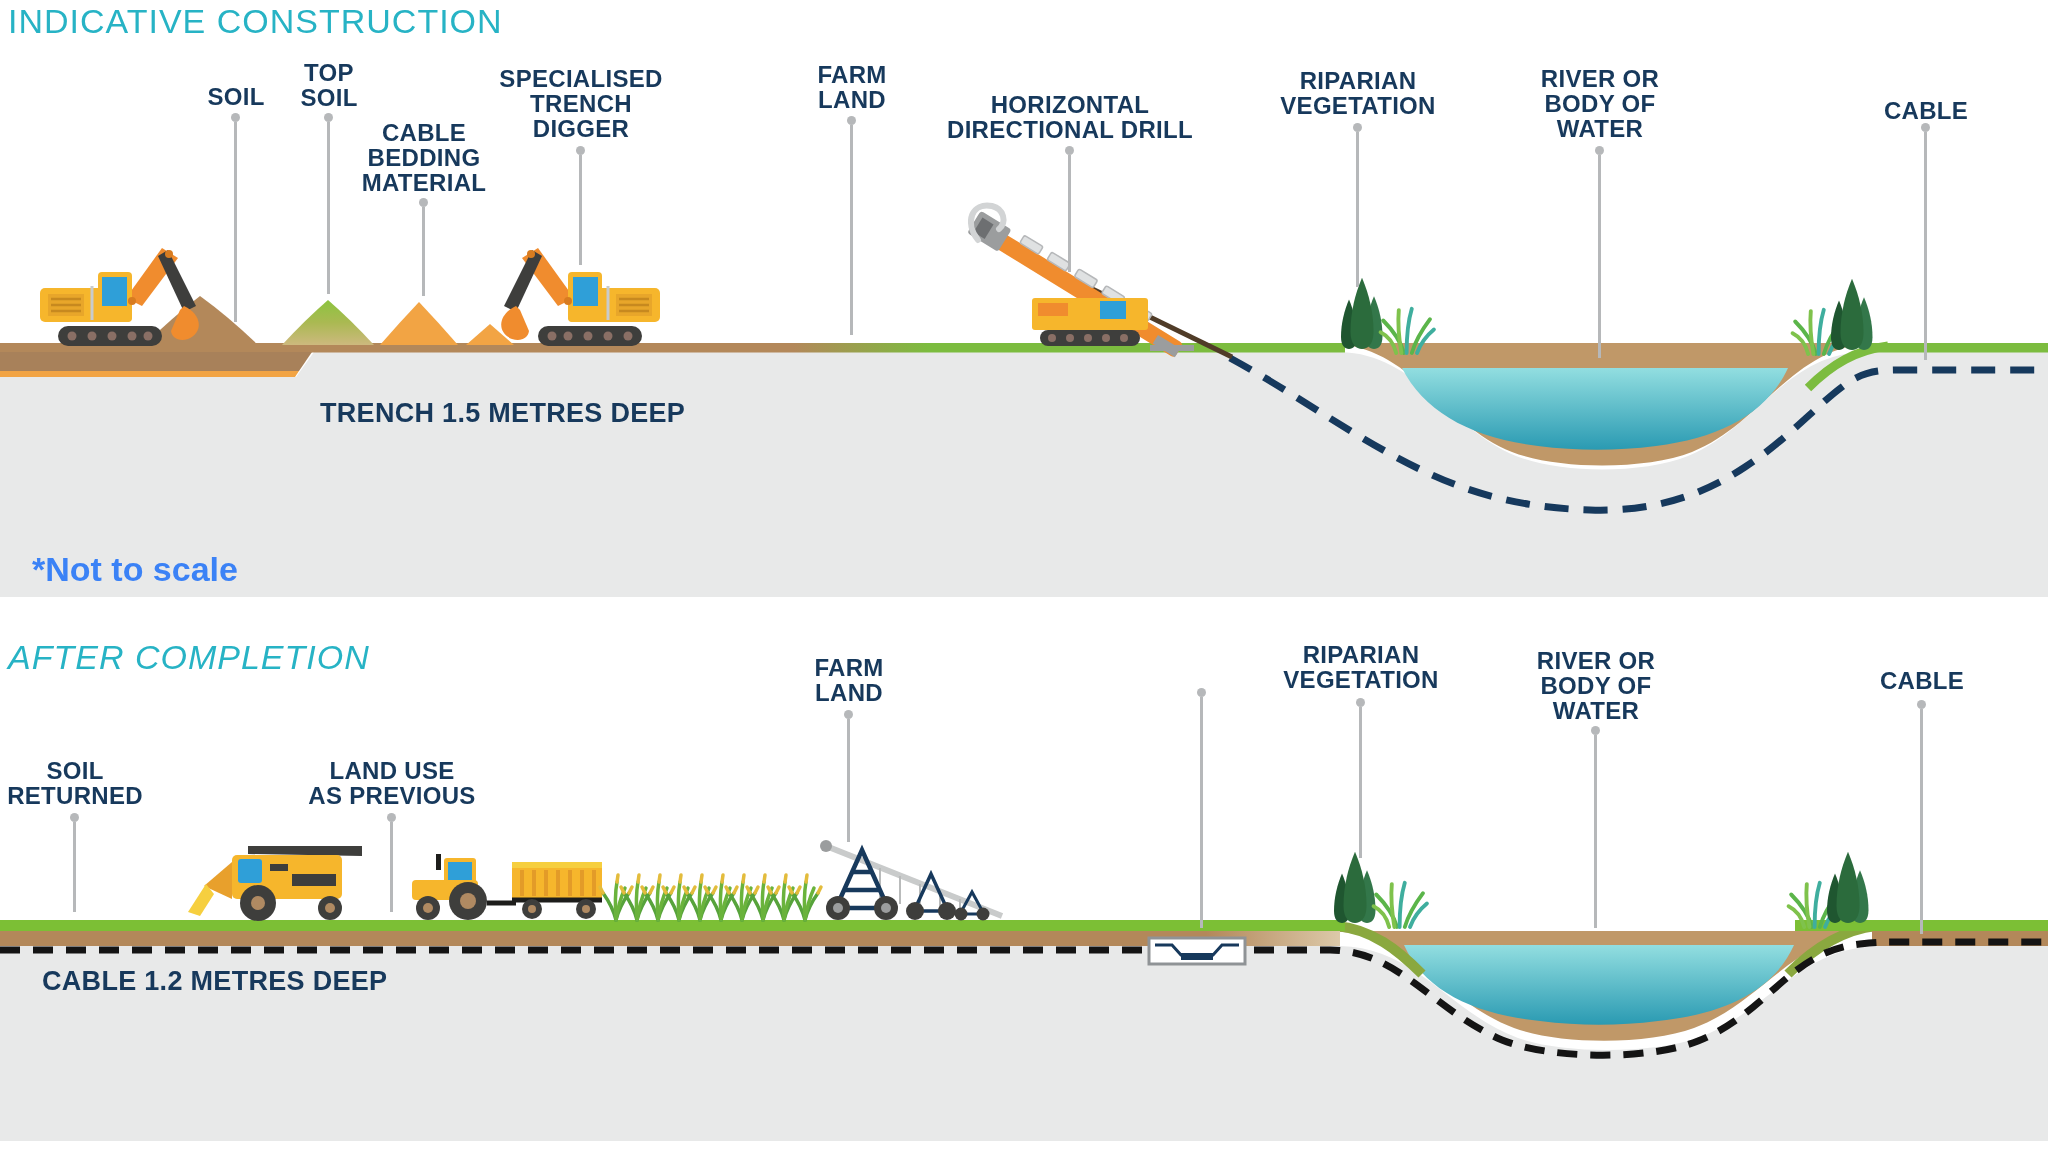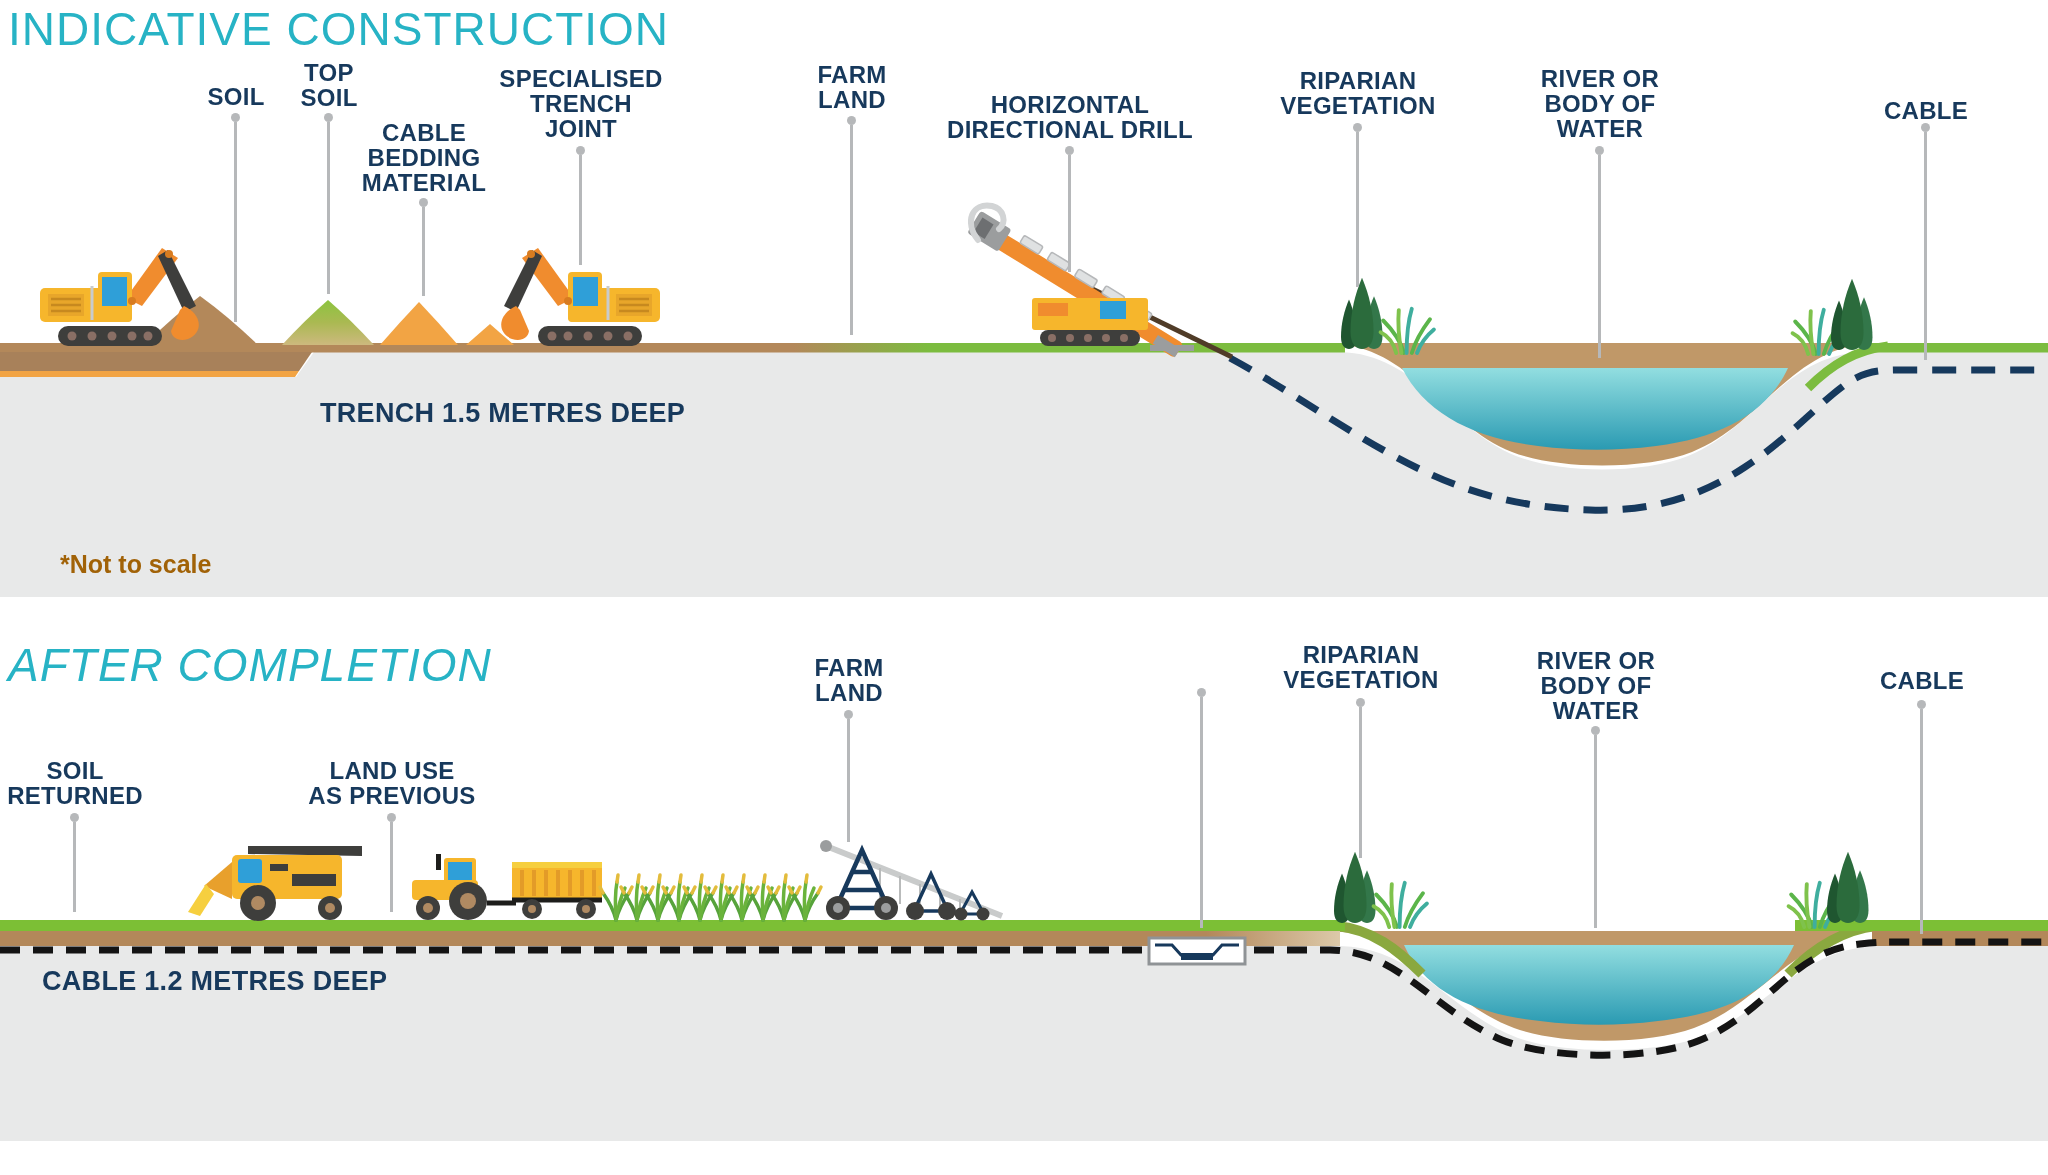--- a/index.html
+++ b/index.html
@@ -1,25 +1,25 @@
 <!DOCTYPE html>
 <html><head>
 <meta charset="utf-8">
 <style>
   html,body{margin:0;padding:0;background:#fff;}
   #stage{position:relative;width:2048px;height:1175px;background:#ffffff;overflow:hidden;
          font-family:"Liberation Sans", sans-serif;}
   .scene{position:absolute;left:0;top:0;}
-  .title{position:absolute;color:#27b3c5;font-size:46px;font-weight:300;letter-spacing:1px;white-space:nowrap;}
+  .title{position:absolute;color:#27b3c5;font-size:34px;font-weight:300;letter-spacing:1px;white-space:nowrap;}
   .callout{position:absolute;color:#17395c;font-weight:bold;font-size:24px;line-height:25px;
            text-align:center;white-space:pre-line;letter-spacing:.3px;}
   .pointer{position:absolute;width:3px;background:#b6b8ba;}
   .dot{position:absolute;width:9px;height:9px;border-radius:50%;background:#b6b8ba;}
   .annot{position:absolute;color:#17395c;font-weight:bold;font-size:27px;letter-spacing:.3px;white-space:nowrap;}
-  .note{position:absolute;color:#a16207;font-weight:bold;font-size:25px;white-space:nowrap;margin-left:28px;}
+  .note{position:absolute;color:#3b82f6;font-weight:bold;font-size:34px;white-space:nowrap;}
 </style>
 </head>
 <body>
 
 <div id="stage">
 
 <svg class="scene" width="2048" height="1175" viewBox="0 0 2048 1175">
   <defs>
     <linearGradient id="gSurface" x1="0" y1="0" x2="1" y2="0">
       <stop offset="0" stop-color="#b3885a"></stop>
@@ -308,21 +308,21 @@
 <div class="pointer" style="left:327px;top:122px;height:172px"></div>
 
 <div class="callout" style="left:304px;top:120px;width:240px">CABLE
 BEDDING
 MATERIAL</div>
 <div class="dot" style="left:419px;top:198px"></div>
 <div class="pointer" style="left:422px;top:207px;height:89px"></div>
 
 <div class="callout" style="left:461px;top:66px;width:240px">SPECIALISED
 TRENCH
-JOINT</div>
+DIGGER</div>
 <div class="dot" style="left:576px;top:146px"></div>
 <div class="pointer" style="left:579px;top:155px;height:110px"></div>
 
 <div class="callout" style="left:732px;top:62px;width:240px">FARM
 LAND</div>
 <div class="dot" style="left:847px;top:116px"></div>
 <div class="pointer" style="left:850px;top:125px;height:210px"></div>
 
 <div class="callout" style="left:920px;top:92px;width:300px">HORIZONTAL
 DIRECTIONAL DRILL</div>

